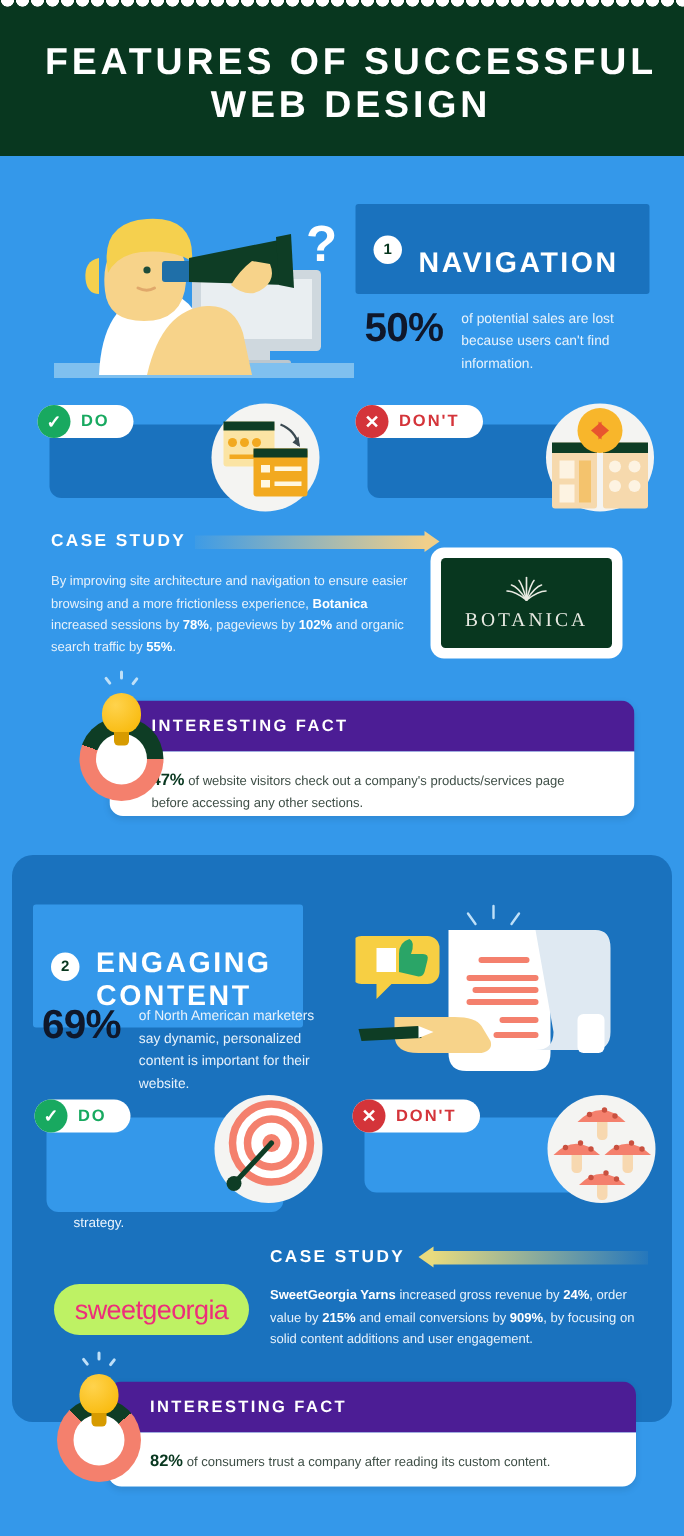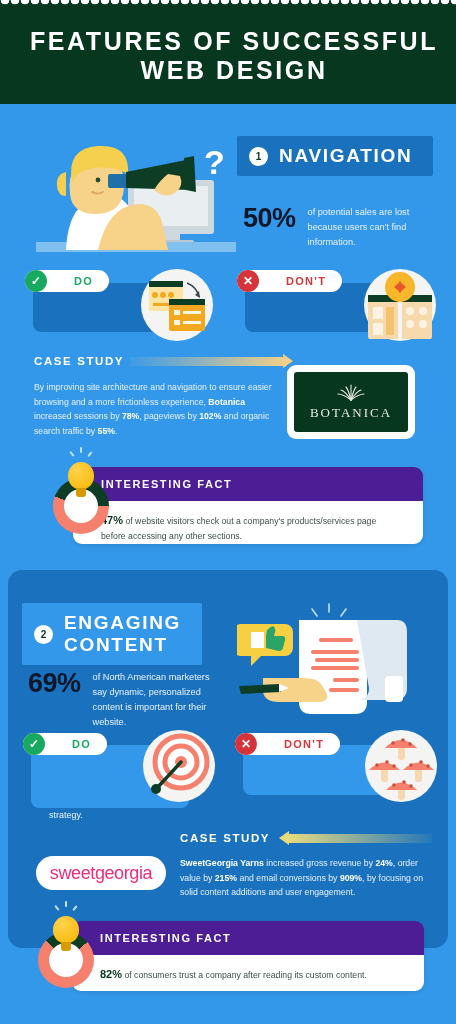--- a/index.html
+++ b/index.html
@@ -47,21 +47,21 @@
     font-size: 10px; font-weight: bold;
     display: flex; align-items: center; justify-content: center;
     flex: 0 0 auto;
   }
   .sec-title-bar {
     display: flex; align-items: center; gap: 11px;
     padding: 9px 16px 9px 12px;
   }
   .sec-title-text {
     color: #ffffff; font-size: 19px; font-weight: bold;
-    letter-spacing: 1.7px; line-height: 22px;
+    letter-spacing: 1.7px; line-height: 22px; margin-top: 20px;
   }
   .stat-row { display: flex; align-items: flex-start; gap: 12px; }
   .stat-big {
     color: #0f172a; font-size: 27px; font-weight: bold;
     letter-spacing: -0.5px; line-height: 26px; flex: 0 0 auto;
   }
   .stat-text {
     color: #e7f2fc; font-size: 9.2px; line-height: 15px;
   }
 
@@ -72,21 +72,21 @@
     padding-right: 16px; z-index: 6;
   }
   .pill-icon {
     width: 22px; height: 22px; border-radius: 50%;
     display: flex; align-items: center; justify-content: center;
     color: #fff; font-size: 12px; font-weight: bold;
     flex: 0 0 auto; margin-right: 7px;
   }
   .pill-icon.do   { background: #18a960; }
   .pill-icon.dont { background: #d4343a; }
-  .pill-label { font-size: 11px; font-weight: bold; letter-spacing: 1.3px; margin-left: 20px; }
+  .pill-label { font-size: 11px; font-weight: bold; letter-spacing: 1.3px; }
   .pill-label.do   { color: #18a960; }
   .pill-label.dont { color: #d4343a; }
 
   .advice-card {
     position: absolute; border-radius: 8px; z-index: 3;
   }
   .advice-text {
     color: #eaf4fd; font-size: 9px; line-height: 13.5px;
     padding: 18px 12px 10px 18px;
   }
@@ -173,21 +173,21 @@
     background: #08371f; border-radius: 3px;
     width: 100%; height: 100%;
     display: flex; flex-direction: column; align-items: center; justify-content: center;
     gap: 4px;
   }
   .logo-botanica-name {
     color: #e8eae2; font-family: "Liberation Serif", serif;
     font-size: 13px; letter-spacing: 2px;
   }
   .logo-sweet {
-    position: absolute; background: #ffffff; border-radius: 17px;
+    position: absolute; background: #bef264; border-radius: 17px;
     display: flex; align-items: center; justify-content: center;
     z-index: 5;
   }
   .logo-sweet-name {
     color: #ee2d7a; font-size: 18px; letter-spacing: -0.4px;
   }
 </style>
 </head>
 <body>
 

